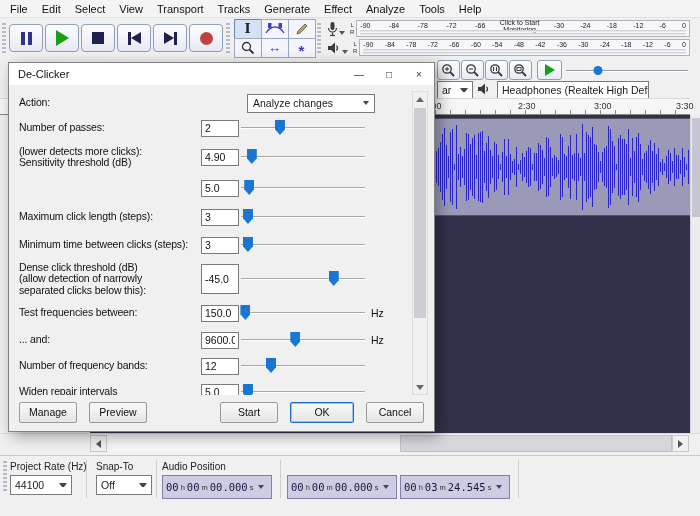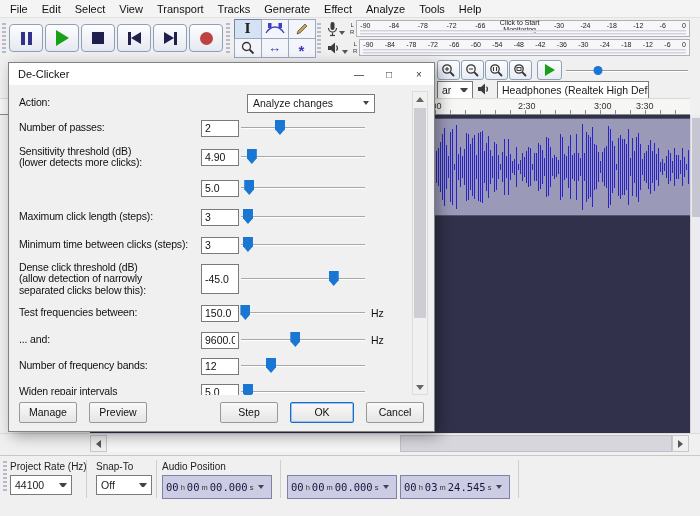--- a/index.html
+++ b/index.html
@@ -335,21 +335,21 @@
       </svg>
   </div>
   <div class="combo combo-output">
     <span>Headphones (Realtek High Defini</span>
   </div>
 
   <div class="timeline">
     <span class="tl-label" style="left:424px">2:00</span>
     <span class="tl-label" style="left:518px">2:30</span>
     <span class="tl-label" style="left:594px">3:00</span>
-    <span class="tl-label" style="left:636px">3:30</span>
+    <span class="tl-label" style="left:676px">3:30</span>
     <div class="tl-ticks"></div>
   </div>
 
   <div class="track-area">
     <div class="panel-strip"></div>
     <div class="track-row">
       <div class="wave">
           <i style="height: 5.41183%;"></i>
           <i style="height: 33.5686%;"></i>
           <i style="height: 20.9549%;"></i>
@@ -743,22 +743,22 @@
         <input class="dfield" value="2" style="">
         <div class="dslider">
           <i class="track"></i>
           <i class="dthumb" style="left: 32%;"></i>
         </div>
         <span class="unit"></span>
       </div>
 
       <div class="drow h32">
         <div class="dlabel">
-          <span>Sensitivity threshold (dB)</span>
-            <span>(lower detects more clicks):</span>
+          <span>(lower detects more clicks):</span>
+            <span>Sensitivity threshold (dB)</span>
         </div>
         <input class="dfield" value="4.90" style="">
         <div class="dslider">
           <i class="track"></i>
           <i class="dthumb" style="left: 10%;"></i>
         </div>
         <span class="unit"></span>
       </div>
 
       <div class="drow h30">
@@ -868,21 +868,21 @@
       <div class="sb-btn sb-down">
           <span class="tri-down"></span>
         </div>
     </div>
 
     <div class="dlg-buttons">
       <div class="dbtn w58">Manage</div>
       <div class="gap12"></div>
       <div class="dbtn w58">Preview</div>
       <div class="spacer"></div>
-      <div class="dbtn w58">Step</div>
+      <div class="dbtn w58">Start</div>
       <div class="gap12"></div>
       <div class="dbtn w64 ok">OK</div>
       <div class="gap12"></div>
       <div class="dbtn w58">Cancel</div>
     </div>
   </div>
 
 </div>
 
 </body></html>

